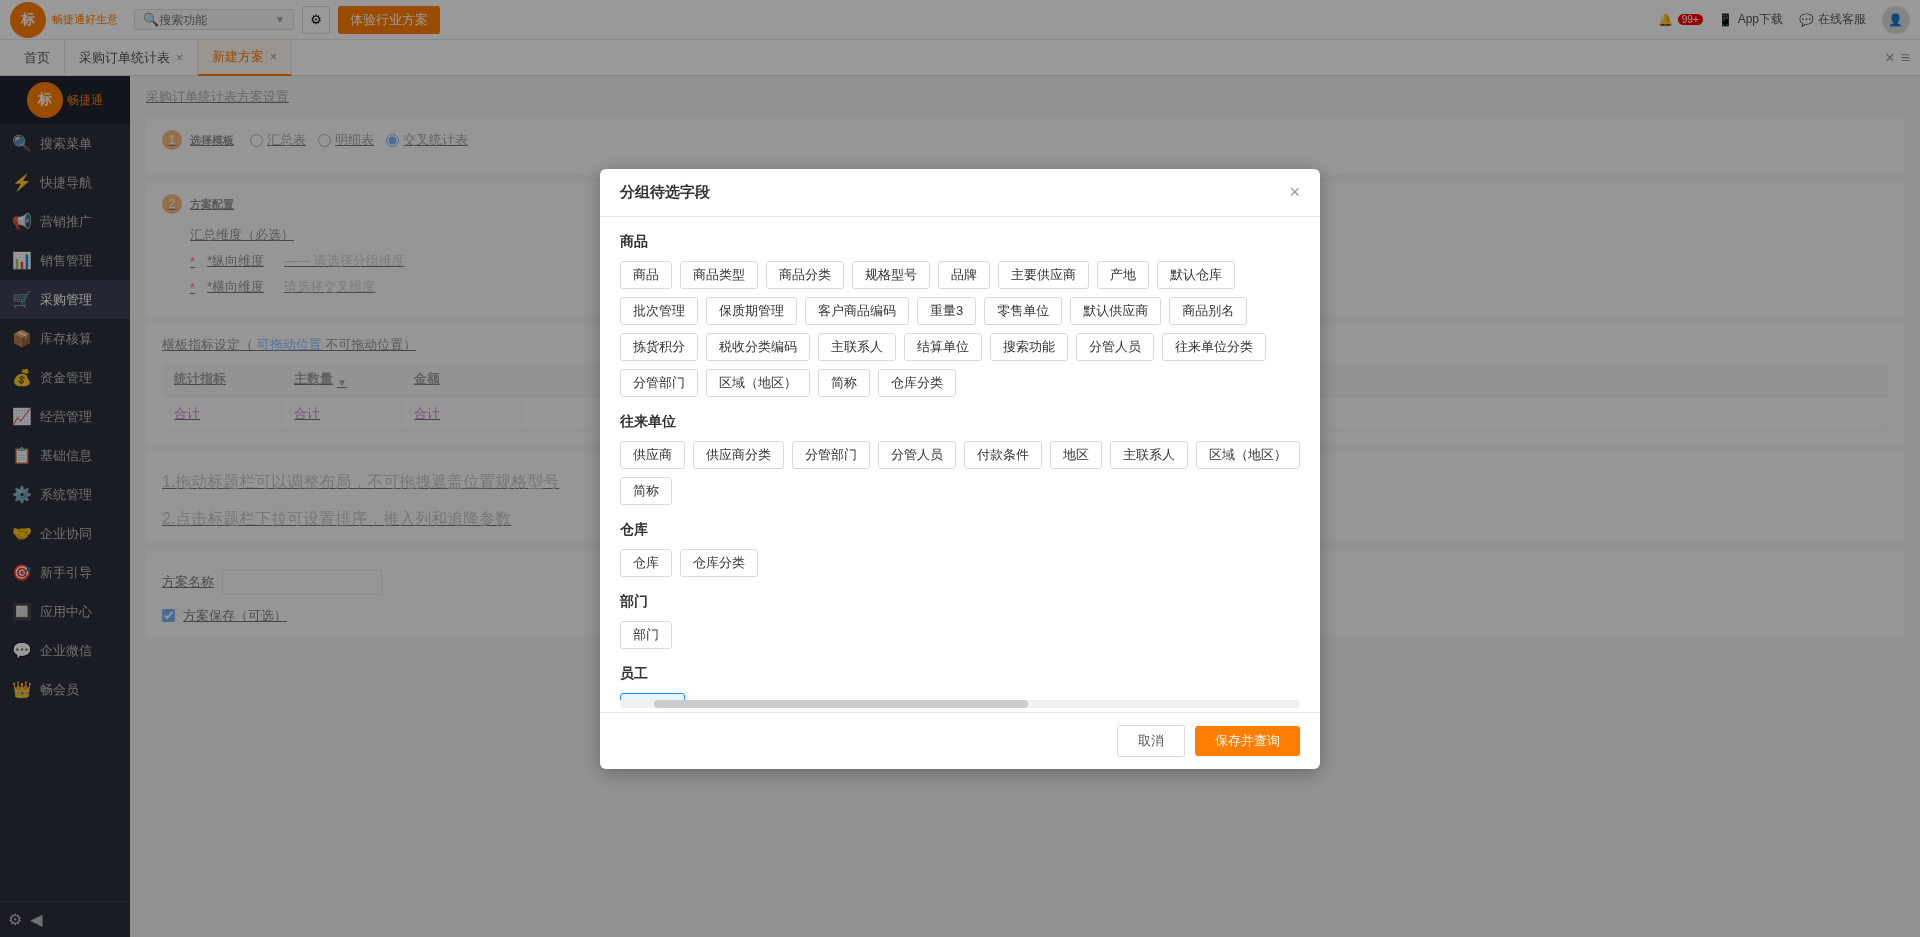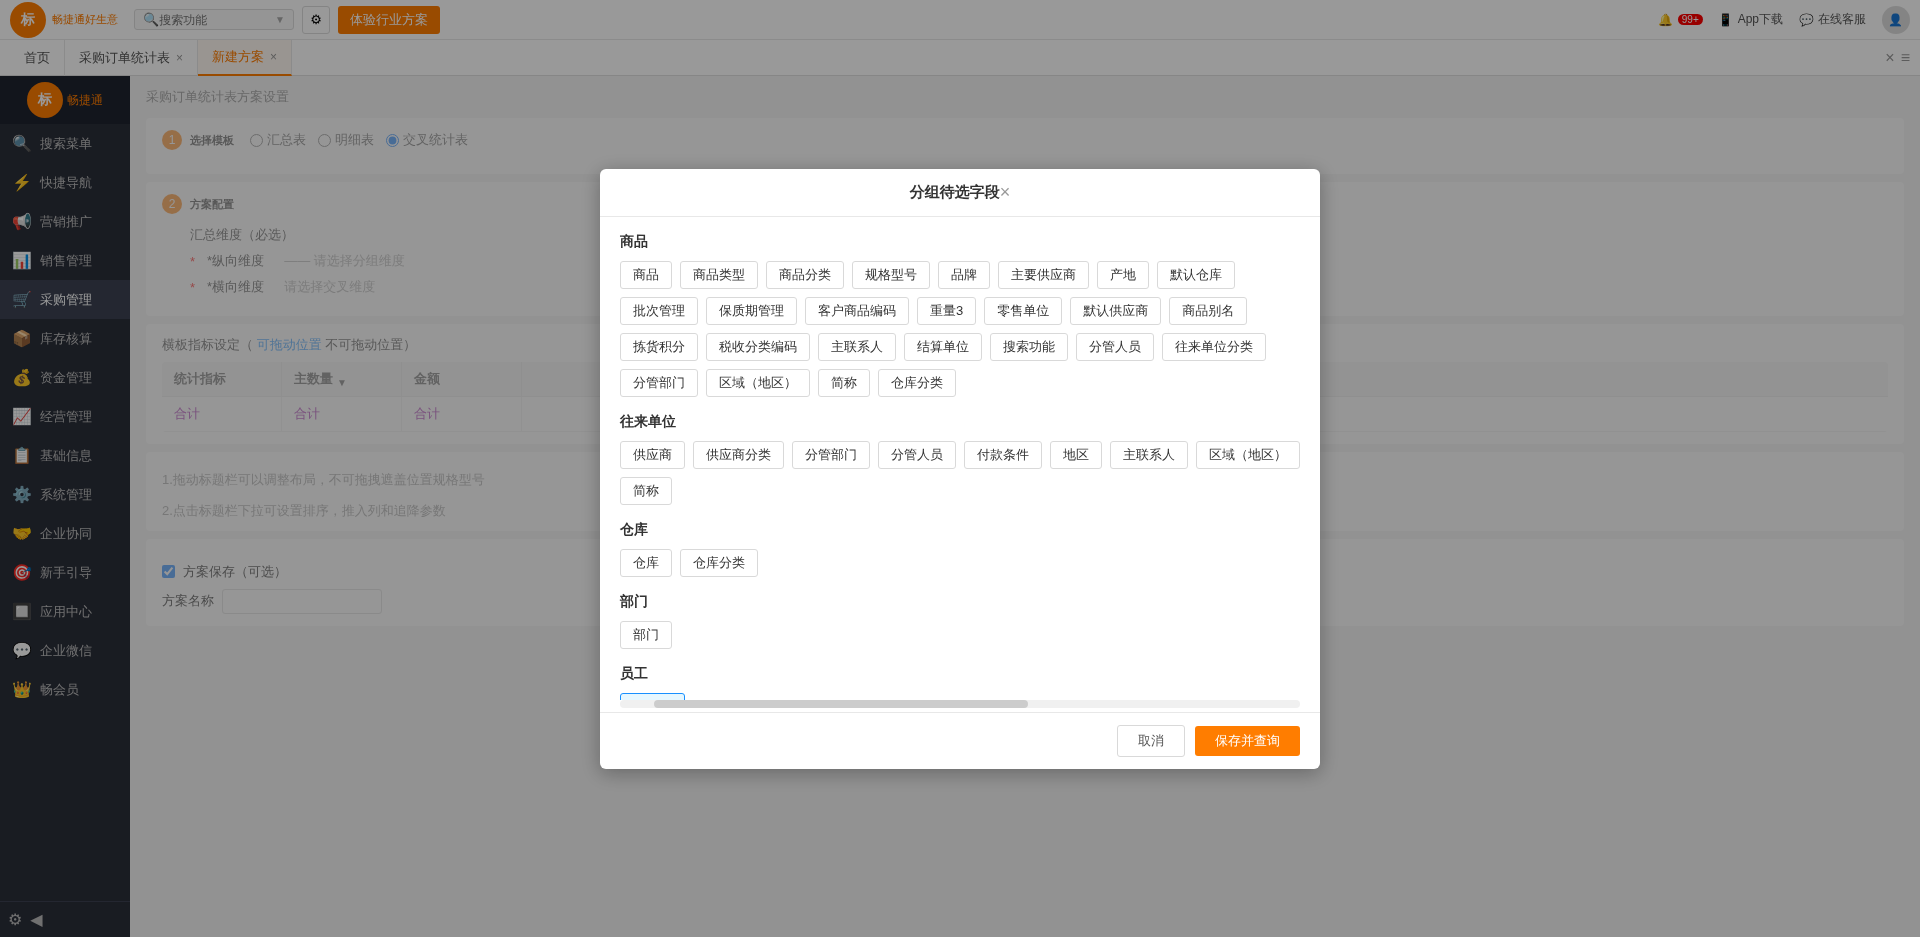--- a/index.html
+++ b/index.html
@@ -95,21 +95,21 @@
     .modal-overlay {
       position: fixed; top: 0; left: 0; width: 100%; height: 100%;
       background: rgba(0,0,0,0.4); z-index: 100;
       display: flex; align-items: center; justify-content: center;
     }
     .modal {
       background: #fff; border-radius: 6px; width: 720px; max-height: 600px;
       display: flex; flex-direction: column; box-shadow: 0 4px 20px rgba(0,0,0,0.3);
     }
     .modal-header {
-      display: flex; align-items: center; justify-content: center;
+      display: flex; align-items: center; justify-content: space-between;
       padding: 14px 20px; border-bottom: 1px solid #e8e8e8;
     }
     .modal-title { font-size: 15px; font-weight: bold; color: #333; }
     .modal-close { cursor: pointer; font-size: 18px; color: #999; line-height: 1; }
     .modal-body { flex: 1; overflow-y: auto; padding: 16px 20px; }
     .modal-footer {
       display: flex; align-items: center; justify-content: flex-end;
       padding: 12px 20px; border-top: 1px solid #e8e8e8; gap: 10px;
     }
 
@@ -133,31 +133,31 @@
     .btn-cancel {
       padding: 6px 20px; border: 1px solid #d9d9d9; border-radius: 3px;
       background: #fff; cursor: pointer; font-size: 13px; color: #555;
     }
     .btn-confirm {
       padding: 6px 20px; border: none; border-radius: 3px;
       background: #ff7d00; cursor: pointer; font-size: 13px; color: #fff;
     }
 
     
-    .bg-content { opacity: 0.5; pointer-events: none; }
+    .bg-content { opacity: 0.5; pointer-events: none; text-decoration: underline; }
     .config-section { background: #fff; padding: 12px 16px; border-radius: 4px; margin-bottom: 8px; }
     .config-row { display: flex; align-items: center; gap: 12px; margin-bottom: 8px; }
 
     .table-area { background: #fff; border-radius: 4px; overflow: hidden; margin-top: 8px; }
     .table-header { display: flex; background: #f5f5f5; border-bottom: 1px solid #e8e8e8; }
     .th { padding: 8px 12px; font-size: 13px; color: #555; font-weight: bold; border-right: 1px solid #e8e8e8; }
     .table-row { display: flex; border-bottom: 1px solid #f0f0f0; }
     .td { padding: 8px 12px; font-size: 13px; color: #a21caf; border-right: 1px solid #f0f0f0; }
 
-    .info-text { font-size: 13px; color: #999; line-height: 1.8; margin-top: 8px; }
+    .info-text { font-size: 16px; color: #999; line-height: 1.8; margin-top: 8px; }
 
     .scheme-save-row { display: flex; align-items: center; gap: 8px; margin-top: 12px; }
     .scheme-input { border: 1px solid #d9d9d9; border-radius: 3px; padding: 4px 8px; font-size: 13px; width: 160px; }
   </style>
 </head>
 <body>
 
 <div class="top-bar">
   <div class="logo-area" style="display:flex;align-items:center;gap:6px;margin-right:8px;">
     <div class="logo-icon">标</div>
@@ -344,27 +344,27 @@
         </div>
       </div>
     </div>
 
     <div style="margin-top:8px;padding:8px 16px;background:#fff;border-radius:4px;">
       <div class="info-text">1.拖动标题栏可以调整布局，不可拖拽遮盖位置规格型号</div>
       <div class="info-text">2.点击标题栏下拉可设置排序，推入列和追降参数</div>
     </div>
 
     <div style="margin-top:8px;padding:12px 16px;background:#fff;border-radius:4px;">
+      <div class="scheme-save-row" style="margin-top:8px;">
+        <span>方案名称</span>
+        <input class="scheme-input" type="text" style="">
+      </div>
       <div class="scheme-save-row">
         <input type="checkbox" checked="" style="">
         <span>方案保存（可选）</span>
-      </div>
-      <div class="scheme-save-row" style="margin-top:8px;">
-        <span>方案名称</span>
-        <input class="scheme-input" type="text" style="">
       </div>
     </div>
   </div>
 </div>
 
 <div class="modal-overlay">
   <div class="modal">
     <div class="modal-header">
       <span class="modal-title">分组待选字段</span>
       <span class="modal-close">×</span>

